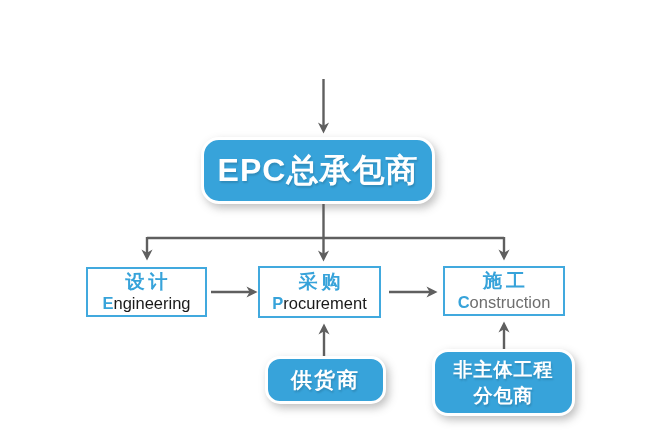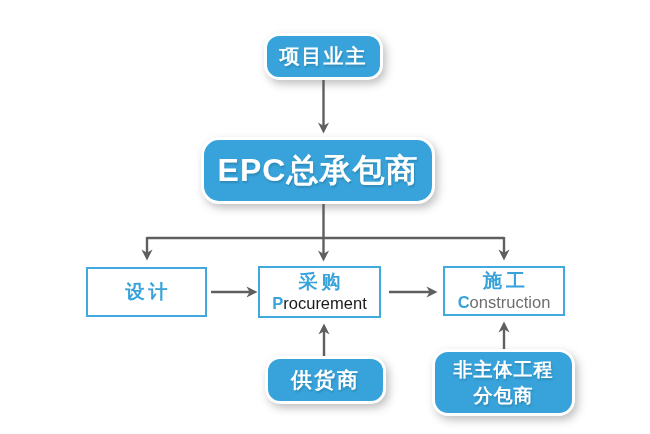--- a/index.html
+++ b/index.html
@@ -60,27 +60,27 @@
       <line x1="323.5" y1="204" x2="323.5" y2="258" marker-end="url(#arrow)"></line>
       <line x1="147" y1="237" x2="147" y2="257" marker-end="url(#arrow)"></line>
       <line x1="504" y1="237" x2="504" y2="257" marker-end="url(#arrow)"></line>
       <line x1="211" y1="292" x2="254" y2="292" marker-end="url(#arrow)"></line>
       <line x1="389" y1="292" x2="434" y2="292" marker-end="url(#arrow)"></line>
       <line x1="324" y1="356" x2="324" y2="327" marker-end="url(#arrow)"></line>
       <line x1="504" y1="349" x2="504" y2="325" marker-end="url(#arrow)"></line>
     </g>
   </svg>
 
-  <div class="node blue owner">项目业主</div>
 
 
   <div class="node blue epc">EPC总承包商</div>
 
   <div class="node outline design">
     <div class="zh">设计</div>
+    <div class="en"><span class="cap">E</span><span>ngineering</span></div>
   </div>
 
   <div class="node outline procurement">
     <div class="zh">采购</div>
     <div class="en"><span class="cap">P</span><span>rocurement</span></div>
   </div>
 
   <div class="node outline construction">
     <div class="zh">施工</div>
     <div class="en"><span class="cap">C</span><span>onstruction</span></div>

